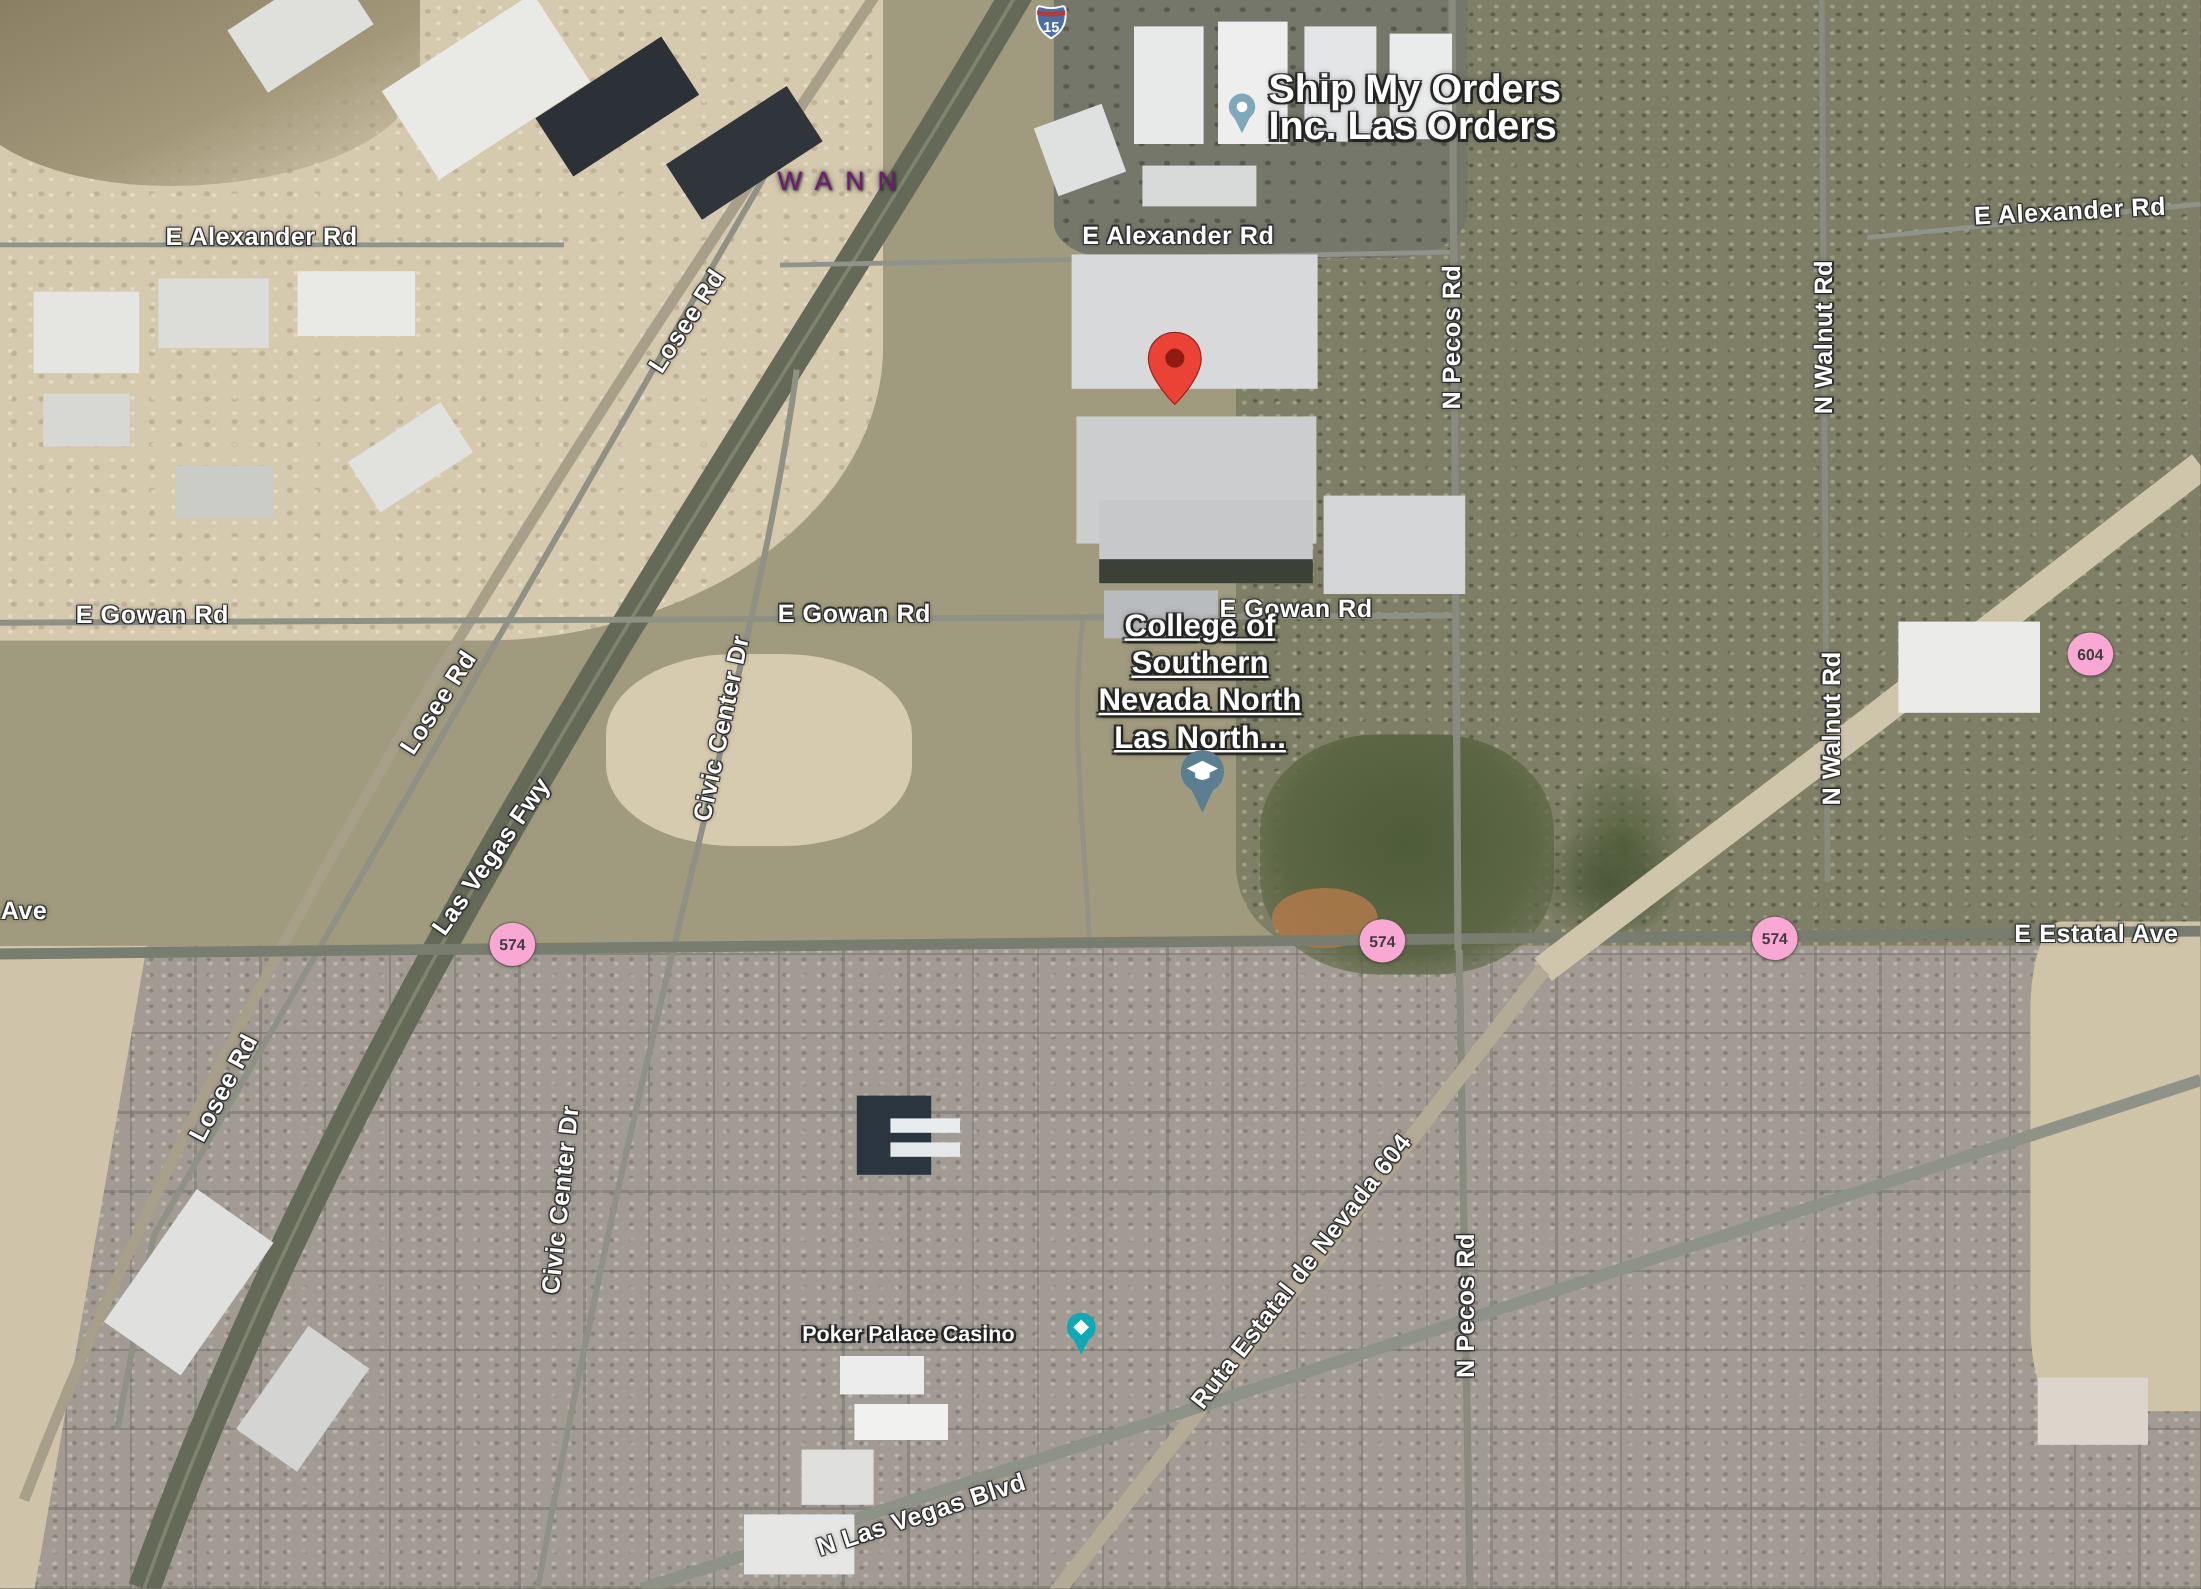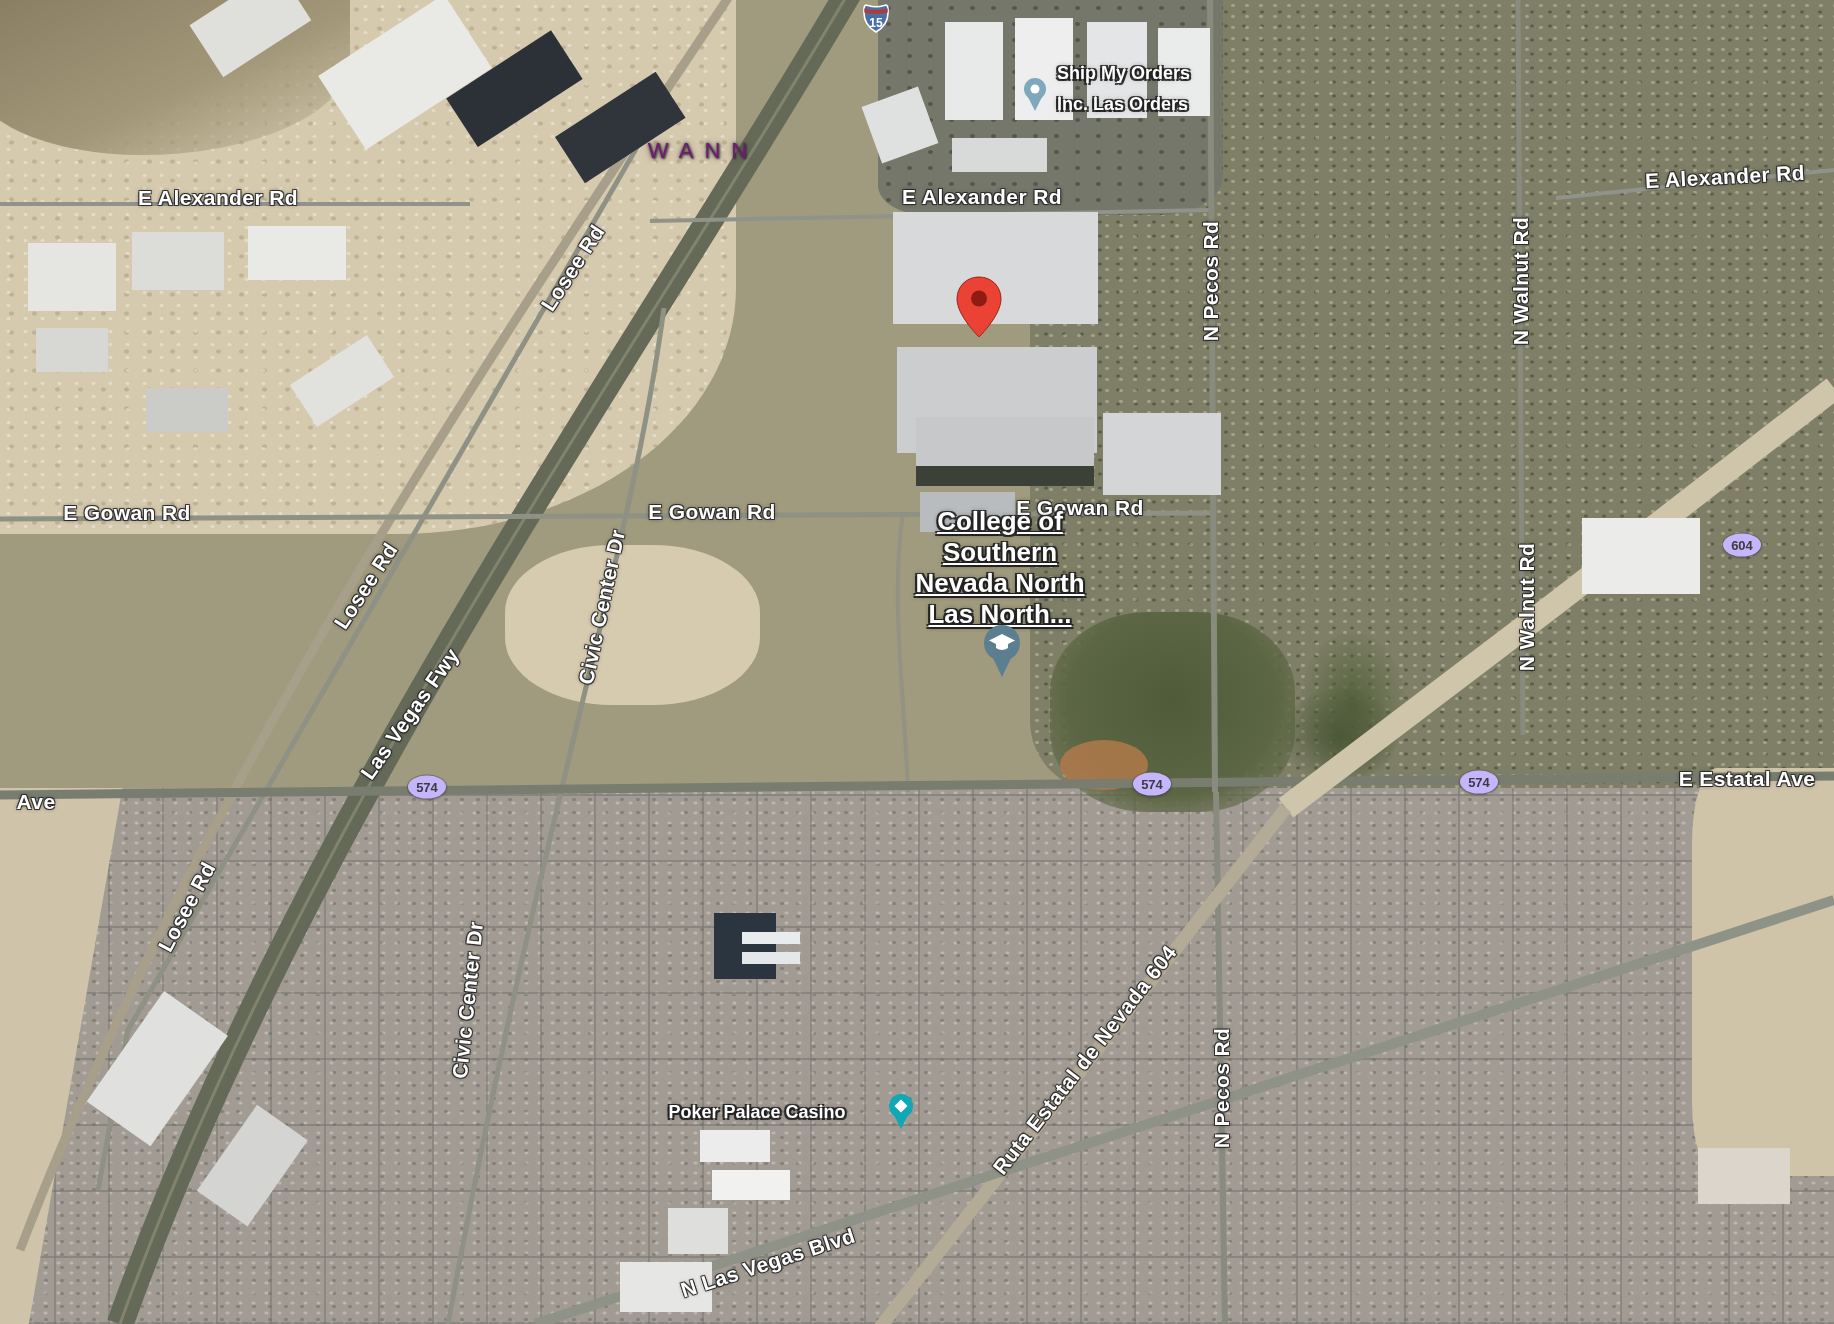--- a/index.html
+++ b/index.html
@@ -63,34 +63,34 @@
   
   .svg-layer{left:0;top:0;}
   
   .lbl{transform:translate(-50%,-50%);white-space:nowrap;color:#fff;pointer-events:auto;}
   .road-label{
     font-size:21px;font-weight:bold;letter-spacing:.4px;
     text-shadow:-1px -1px 0 rgba(40,40,40,.85),1px -1px 0 rgba(40,40,40,.85),
       -1px 1px 0 rgba(40,40,40,.85),1px 1px 0 rgba(40,40,40,.85),0 0 4px rgba(0,0,0,.55);
   }
   .poi-label{
-    font-size:18px;font-weight:bold;line-height:31px;
+    font-size:33px;font-weight:bold;line-height:31px;
     text-shadow:-2px -1px 0 rgba(33,33,33,.9),2px -1px 0 rgba(33,33,33,.9),
       -2px 2px 0 rgba(33,33,33,.9),2px 2px 0 rgba(33,33,33,.9),0 0 5px rgba(0,0,0,.6);
   }
   .city-label{
     font-size:22px;font-weight:500;letter-spacing:11px;color:#701a75;
     text-shadow:0 0 3px rgba(60,60,55,.9),0 0 6px rgba(60,60,55,.7),1px 1px 2px rgba(0,0,0,.6);
   }
   .left-align{transform:translate(0,-50%);}
   .center-text{text-align:center;text-decoration:underline;}
   
   .shield-oval{
-    transform:translate(-50%,-50%);width:38px;height:23px;border-radius:50%;
-    background:#c4b5fd;color:#3c3c3c;font-size:13px;font-weight:bold;
+    transform:translate(-50%,-50%);width:38px;height:36px;border-radius:50%;
+    background:#f9a8d4;color:#3c3c3c;font-size:13px;font-weight:bold;
     display:flex;align-items:center;justify-content:center;
     box-shadow:0 0 0 1px rgba(90,90,80,.55),0 1px 3px rgba(0,0,0,.4);
   }
   .pin{transform:translate(-50%,-100%);}
 </style>
 </head>
 <body>
 
 <div id="map">
 
@@ -194,21 +194,21 @@
     </div>
 
   <div class="lbl road-label" style="left:218px;top:198px;">E Alexander Rd</div>
   <div class="lbl road-label" style="left:982px;top:197px;">E Alexander Rd</div>
   <div class="lbl road-label" style="left:1725px;top:177px;transform:translate(-50%,-50%) rotate(-3deg);">E Alexander Rd</div>
 
   <div class="lbl road-label" style="left:127px;top:513px;">E Gowan Rd</div>
   <div class="lbl road-label" style="left:712px;top:512px;">E Gowan Rd</div>
   <div class="lbl road-label" style="left:1080px;top:508px;">E Gowan Rd</div>
 
-  <div class="lbl road-label" style="left:20px;top:802px;margin-left:16px;">Ave</div>
+  <div class="lbl road-label" style="left:20px;top:760px;">Ave</div>
   <div class="lbl road-label" style="left:1747px;top:779px;">E Estatal Ave</div>
 
   <div class="lbl road-label" style="left:573px;top:268px;transform:translate(-50%,-50%) rotate(-57deg);">Losee Rd</div>
   <div class="lbl road-label" style="left:366px;top:586px;transform:translate(-50%,-50%) rotate(-57deg);">Losee Rd</div>
   <div class="lbl road-label" style="left:187px;top:907px;transform:translate(-50%,-50%) rotate(-62deg);">Losee Rd</div>
 
   <div class="lbl road-label" style="left:410px;top:714px;transform:translate(-50%,-50%) rotate(-55deg);">Las Vegas Fwy</div>
 
   <div class="lbl road-label" style="left:602px;top:607px;transform:translate(-50%,-50%) rotate(-78deg);">Civic Center Dr</div>
   <div class="lbl road-label" style="left:468px;top:1000px;transform:translate(-50%,-50%) rotate(-84deg);">Civic Center Dr</div>

